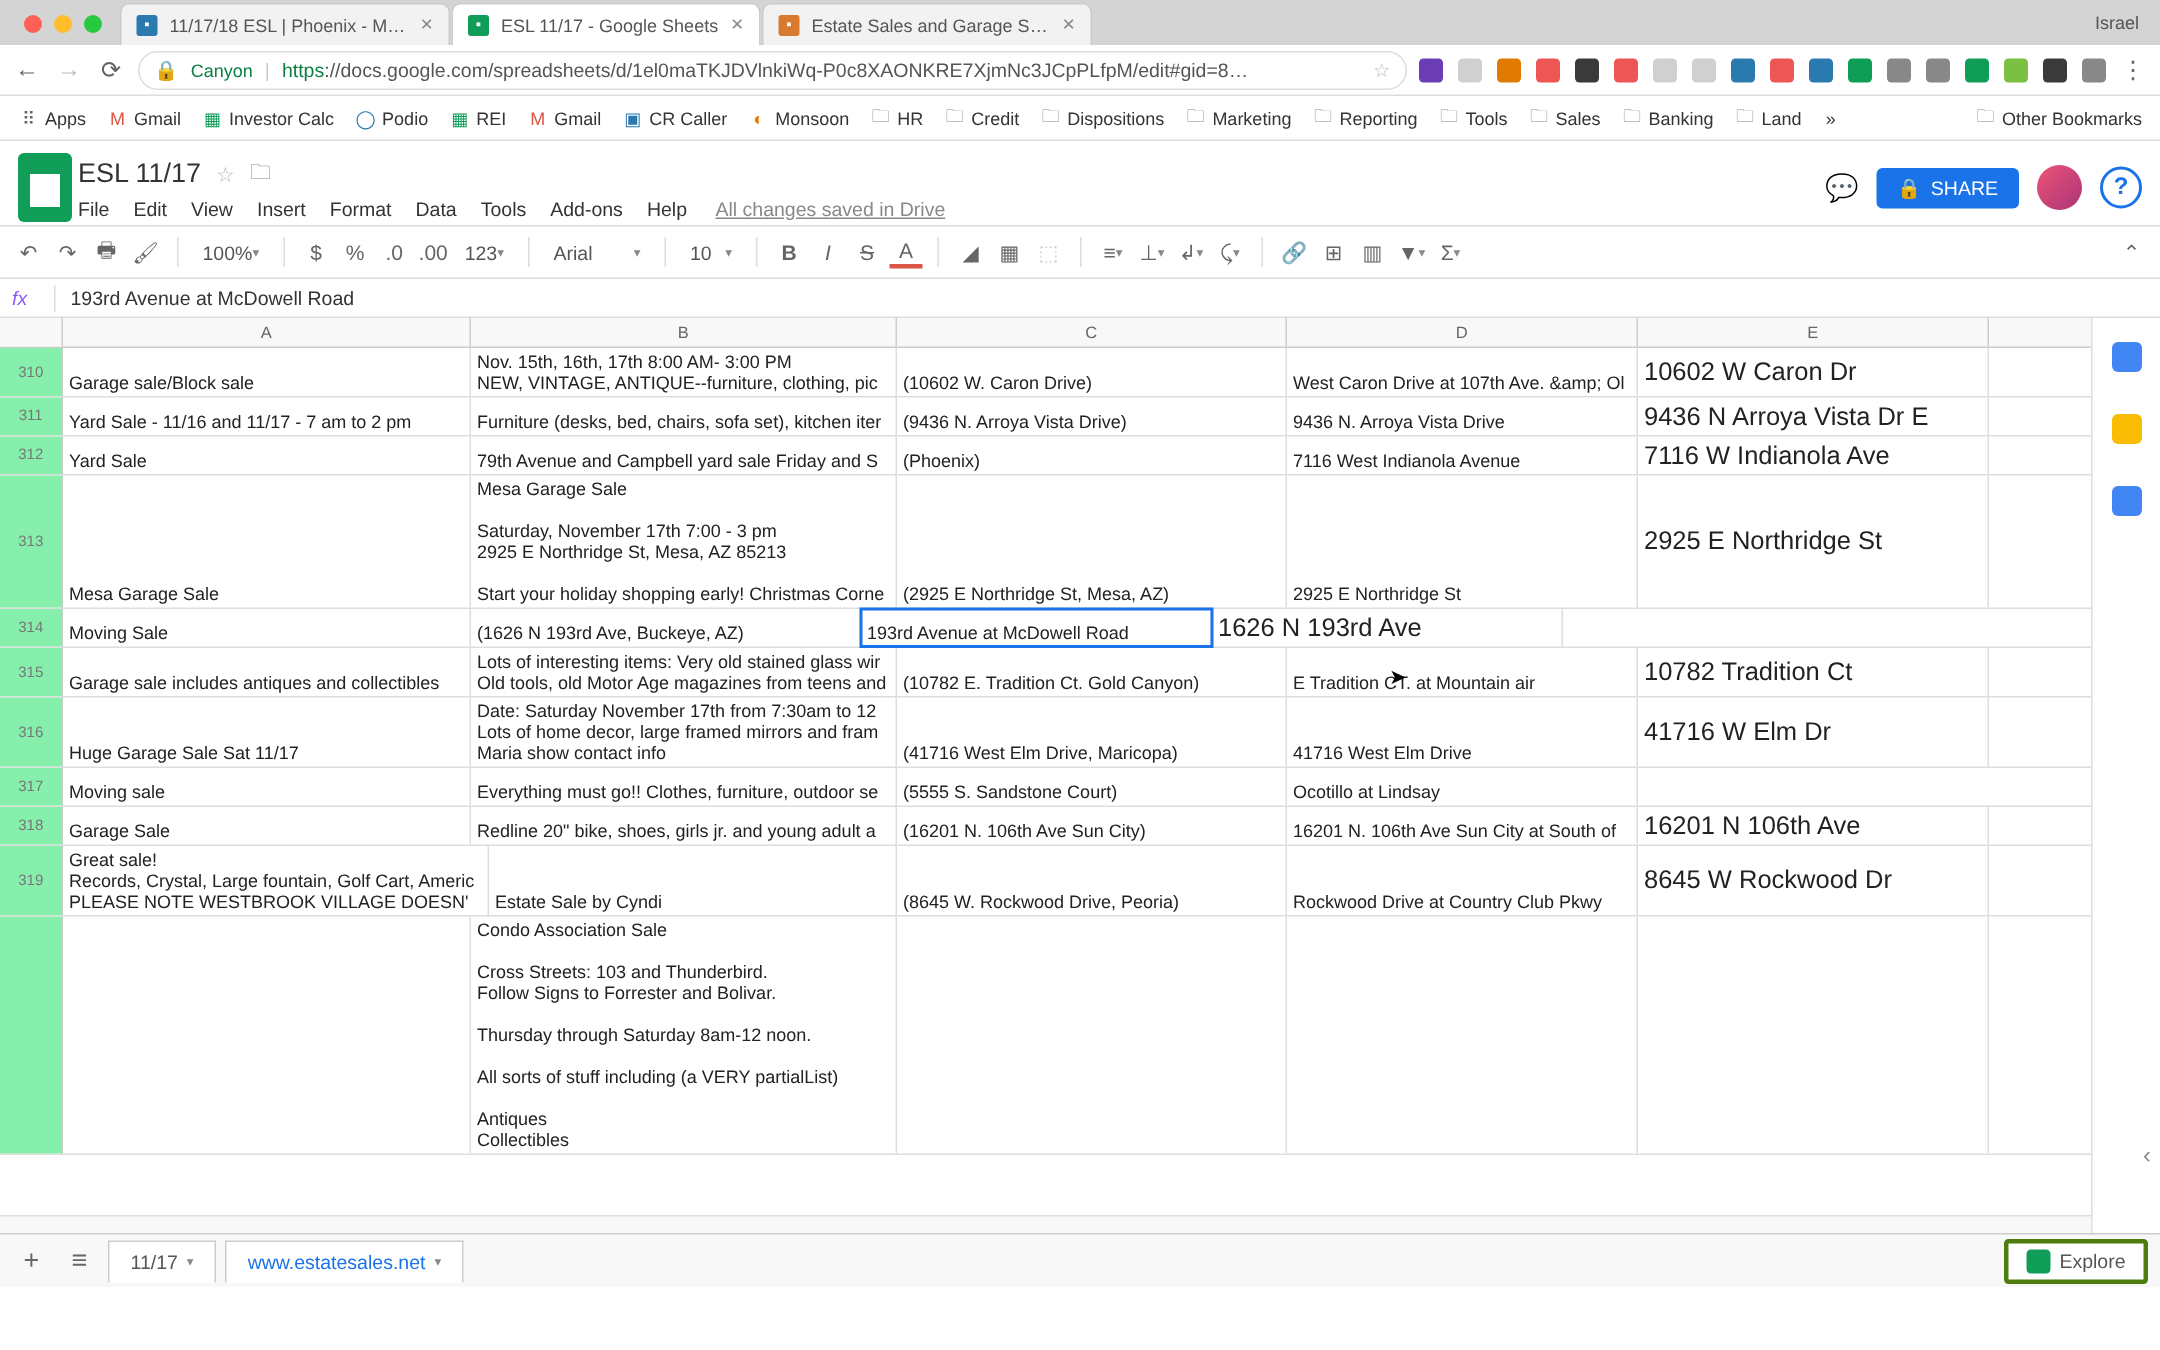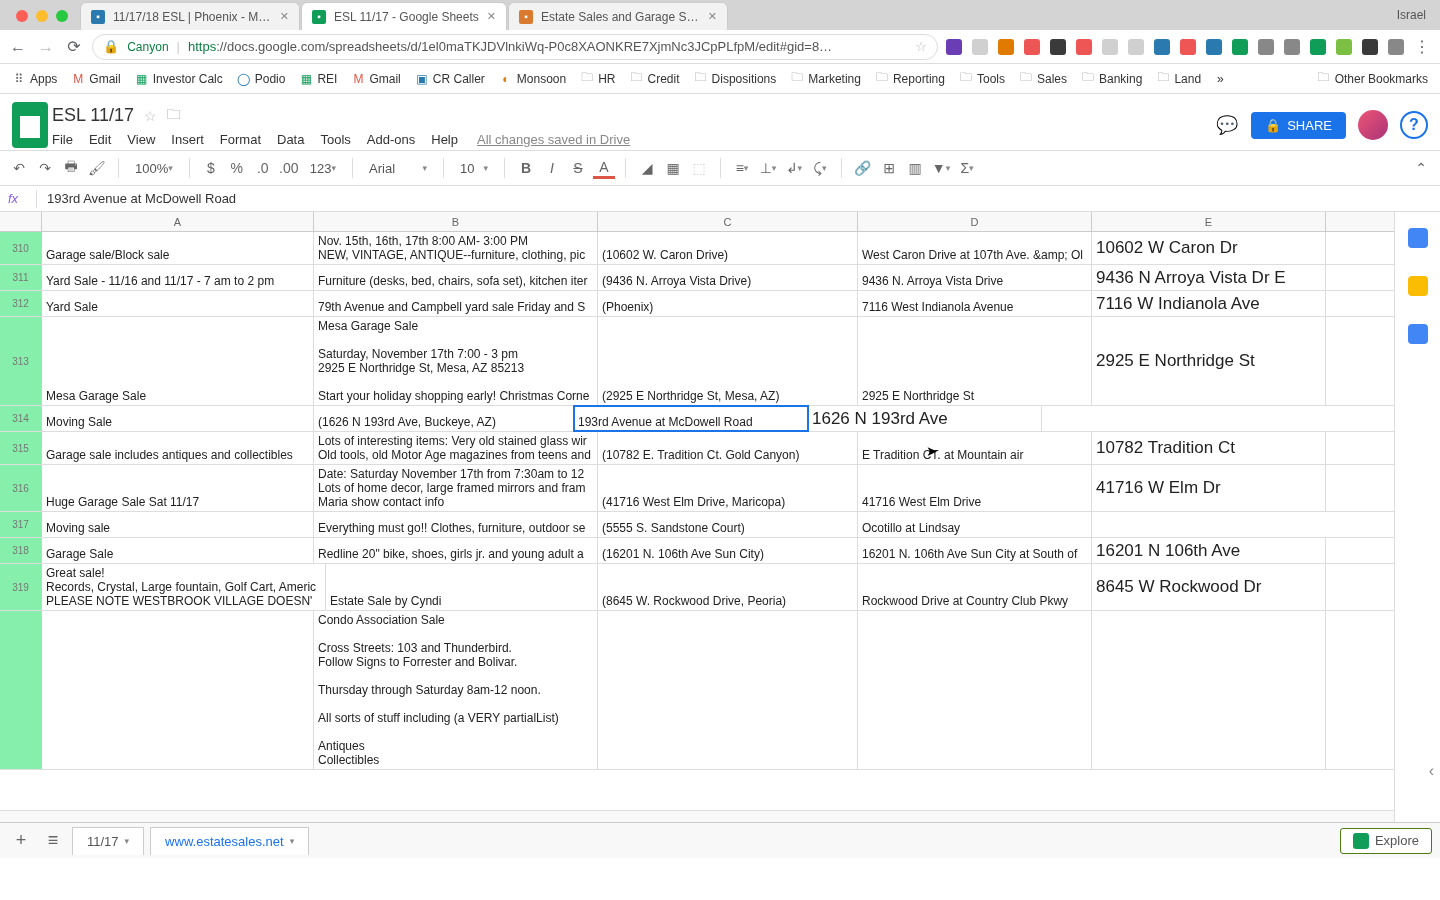--- a/index.html
+++ b/index.html
@@ -78,21 +78,21 @@
 .cell { border-right: 1px solid #ddd; padding: 2px 4px; font-size: 12px; color: #222; overflow: hidden; display: flex; align-items: flex-end; white-space: pre-line; }
 .cell.colE { font-size: 17px; align-items: center; }
 .cell.active { outline: 2px solid #1a73e8; outline-offset: -1px; position: relative; z-index: 5; }
 .hscroll-stub { height: 12px; background: #f8f8f8; border-top: 1px solid #ddd; }
 
 
 .sheet-tabs { height: 36px; border-top: 1px solid #ccc; display: flex; align-items: center; padding: 0 8px; gap: 6px; font-size: 13px; color: #555; background: #f8f8f8; }
 .st-ico { width: 26px; height: 26px; display: inline-flex; align-items: center; justify-content: center; color: #666; font-size: 18px; }
 .sheet-tab { padding: 6px 14px; background: #fff; border: 1px solid #ccc; border-bottom: none; border-radius: 0 0 0 0; display: flex; align-items: center; gap: 6px; }
 .sheet-tab.linked { color: #1a73e8; }
-.explore { margin-left: auto; background: #fff; border: 1px solid #4d7c0f; padding: 4px 12px; border-radius: 3px; display: flex; align-items: center; gap: 6px; color: #555; text-align: center; }
+.explore { margin-left: auto; background: #fff; border: 3px solid #4d7c0f; padding: 4px 12px; border-radius: 3px; display: flex; align-items: center; gap: 6px; color: #555; text-align: center; }
 .explore .star { width: 16px; height: 16px; background: #0f9d58; border-radius: 3px; }
 .bottom-chev { position: absolute; right: 6px; bottom: 42px; color: #888; font-size: 16px; }
 
 .cursor { position: absolute; left: 926px; top: 443px; font-size: 14px; color: #000; pointer-events: none; z-index: 100; }
 </style>
 </head>
 <body>
 
 <div class="tab-bar">
   <div class="traffic-lights">

